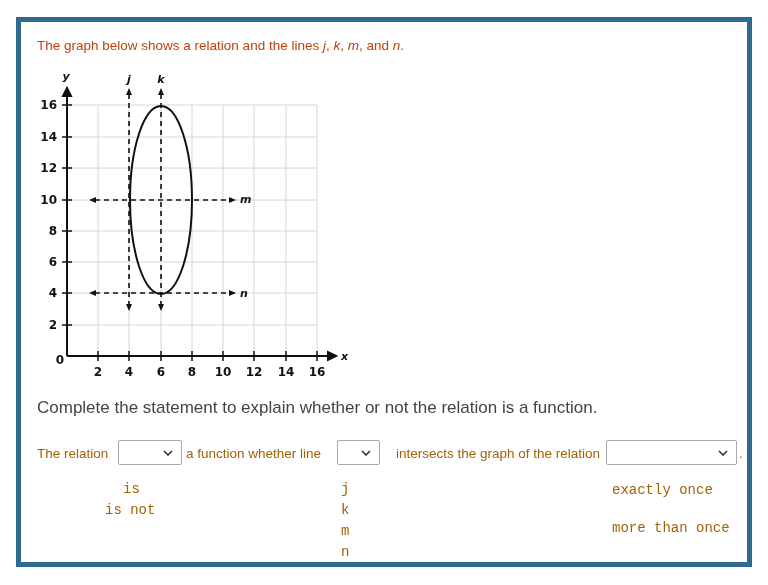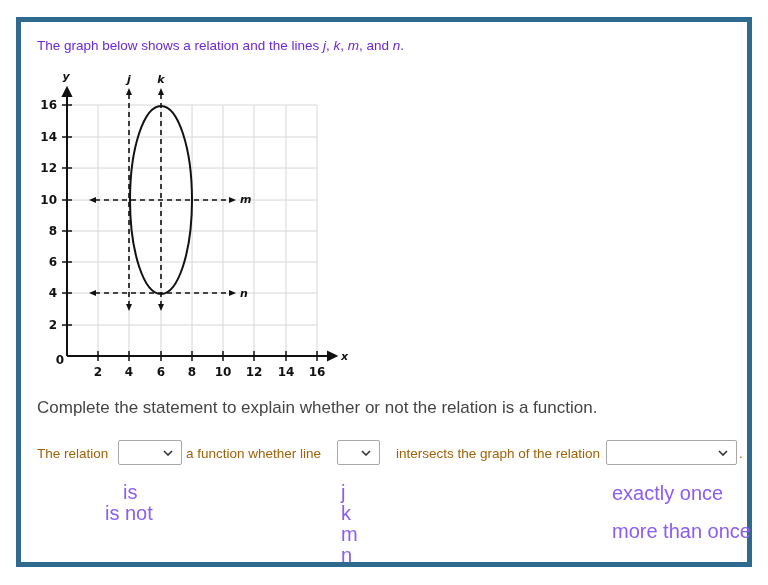--- a/index.html
+++ b/index.html
@@ -1,25 +1,25 @@
 <!DOCTYPE html>
 <html><head>
 <meta charset="utf-8">
 <style>
   html, body { margin: 0; padding: 0; background: #ffffff; }
   body { width: 768px; height: 585px; position: relative; overflow: hidden; font-family: "Liberation Sans", sans-serif; }
   .frame { position: absolute; left: 16px; top: 17px; width: 726px; height: 540px; border: 5px solid #2e6a8e; background: #fff; }
-  .prompt { position: absolute; left: 37px; top: 38px; font-size: 13.5px; color: #6d28d9; white-space: nowrap; }
+  .prompt { position: absolute; left: 37px; top: 38px; font-size: 13.5px; color: #c2410c; white-space: nowrap; }
   .prompt i { font-style: italic; }
   .graph { position: absolute; left: 30px; top: 60px; width: 330px; height: 330px; }
   .instr { position: absolute; left: 37px; top: 398px; font-size: 17px; color: #444; white-space: nowrap; }
   .stmt { position: absolute; top: 440px; font-size: 13.5px; color: #a16207; white-space: nowrap; line-height: 27px; }
   .dd { position: absolute; top: 440px; height: 25px; border: 1px solid #a8a8a8; border-radius: 2px; background: #fff; box-sizing: border-box; }
   .dd .chev { position: absolute; right: 8px; top: 9px; width: 10px; height: 6px; }
-  .opt { position: absolute; font-family: Liberation Sans, sans-serif; font-size: 20px; color: #8b5cf6; white-space: nowrap; }
+  .opt { position: absolute; font-family: Liberation Mono, monospace; font-size: 14px; color: #a16207; white-space: nowrap; }
 </style>
 </head>
 <body>
 
 <div class="frame"></div>
 
 <div class="prompt"><span>The graph below shows a relation and the lines </span><i>j</i><span>, </span><i>k</i><span>, </span><i>m</i><span>, and </span><i>n</i><span>.</span></div>
 
 <svg class="graph" viewBox="0 0 330 330" width="330" height="330" font-family="DejaVu Sans, sans-serif">
 

